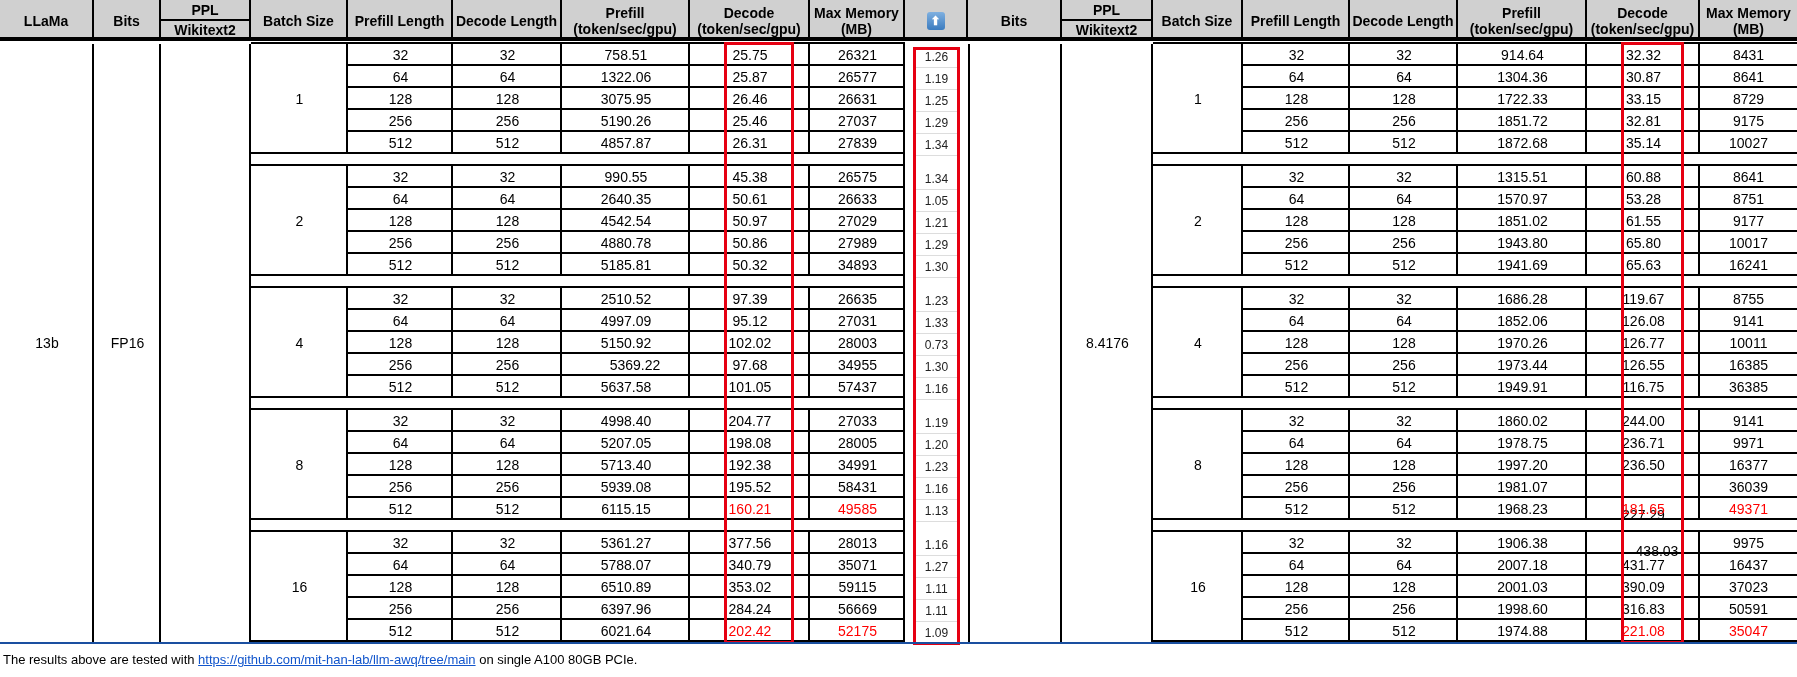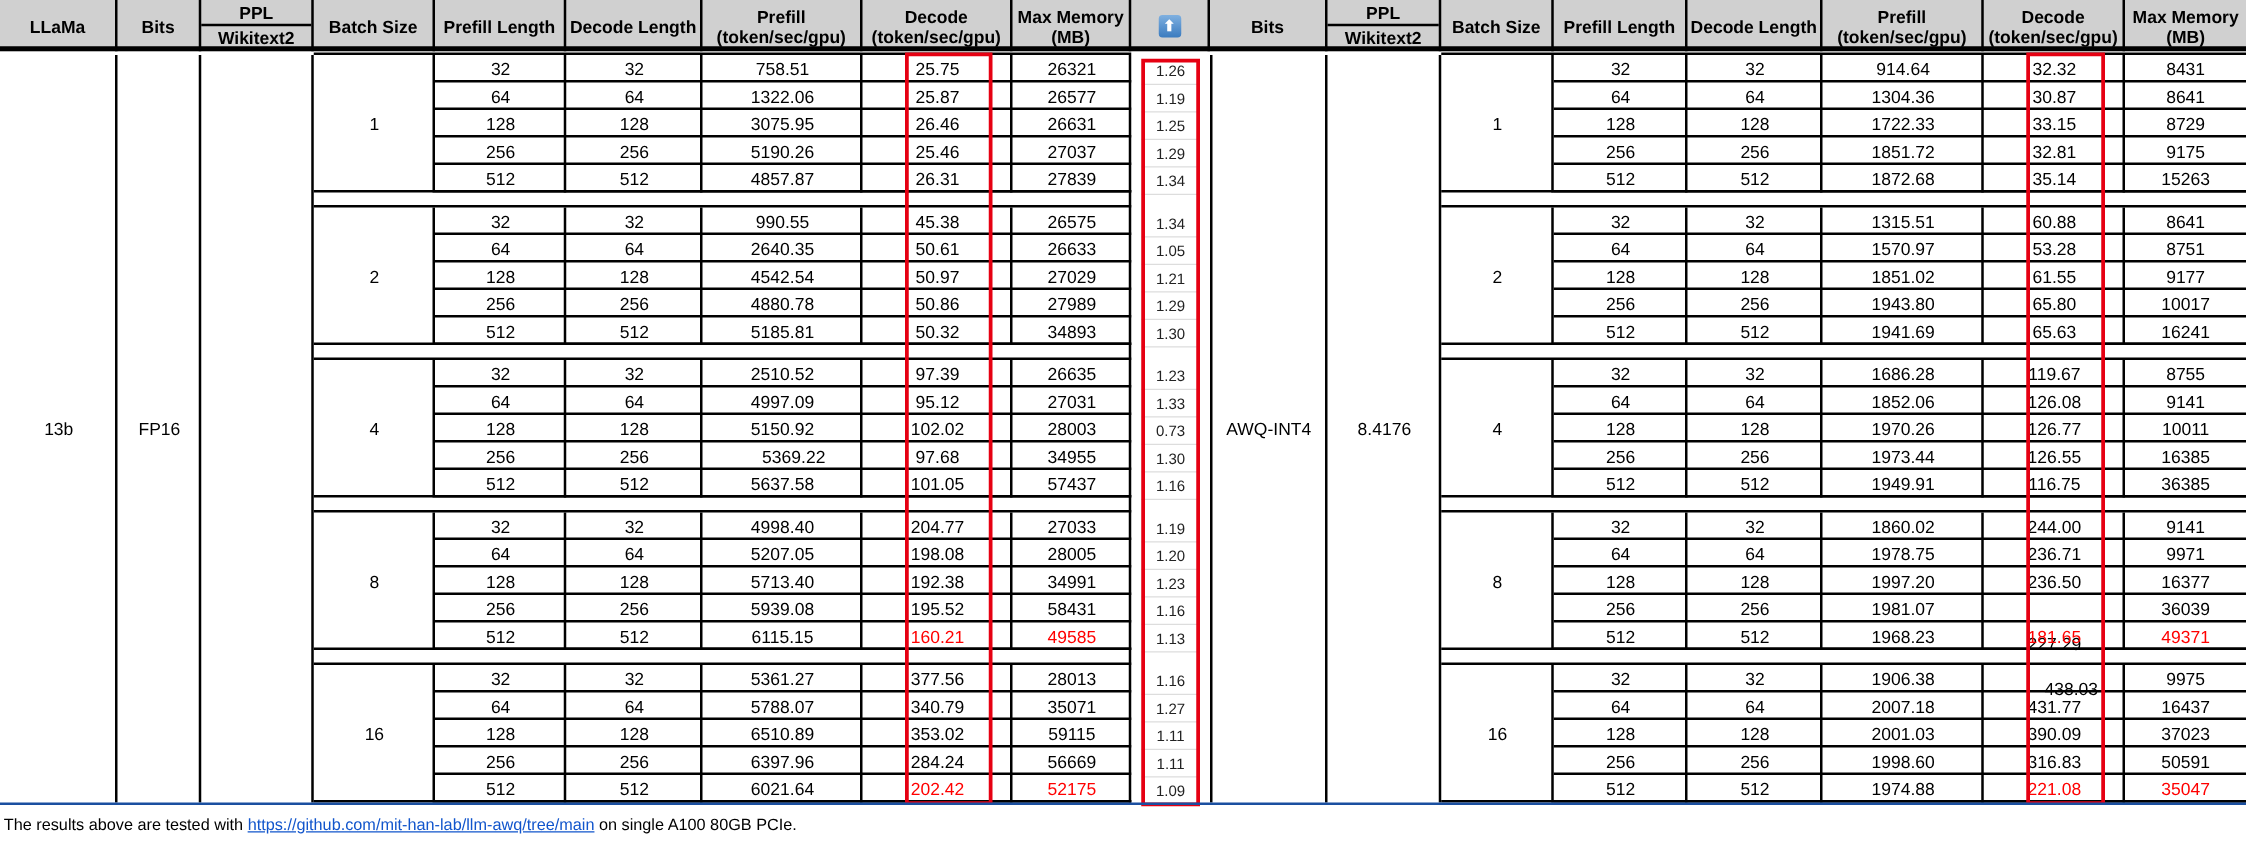--- a/index.html
+++ b/index.html
@@ -247,21 +247,20 @@
     <div class="cell" style="left: 348px; top: 620px; width: 105px; height: 22px; white-space: pre-line;">512</div>
     <div class="cell" style="left: 453px; top: 620px; width: 109px; height: 22px; white-space: pre-line;">512</div>
     <div class="cell" style="left: 562px; top: 620px; width: 128px; height: 22px; white-space: pre-line;">6021.64</div>
     <div class="cell red" style="left: 690px; top: 620px; width: 120px; height: 22px; white-space: pre-line;">202.42</div>
     <div class="cell red" style="left: 810px; top: 620px; width: 95px; height: 22px; white-space: pre-line;">52175</div>
     <div class="hline" style="left: 348px; top: 640px; width: 557px;"></div>
     <div class="hline" style="left: 251px; top: 530px; width: 654px;"></div>
     <div class="hline" style="left: 251px; top: 640px; width: 654px;"></div>
     <div class="redbox" style="left: 724px; top: 42px; width: 70px; height: 602px;"></div>
     <div class="vline" style="left: 903px; top: 44px; height: 598px;"></div>
-    <div class="span" style="left: 968px; top: 44px; width: 94px; height: 598px; white-space: pre-line;">AWQ-INT4</div>
     <div class="span" style="left: 1062px; top: 44px; width: 91px; height: 598px; white-space: pre-line;">8.4176</div>
     <div class="vline" style="left: 1060px; top: 44px; height: 598px;"></div>
     <div class="vline" style="left: 1151px; top: 44px; height: 598px;"></div>
     <div class="vline" style="left: 968px; top: 44px; height: 598px;"></div>
     <div class="span" style="left: 1153px; top: 44px; width: 90px; height: 110px; white-space: pre-line;">1</div>
     <div class="vline" style="left: 1241px; top: 44px; height: 110px;"></div>
     <div class="vline" style="left: 1348px; top: 44px; height: 110px;"></div>
     <div class="vline" style="left: 1456px; top: 44px; height: 110px;"></div>
     <div class="vline" style="left: 1585px; top: 44px; height: 110px;"></div>
     <div class="vline" style="left: 1698px; top: 44px; height: 110px;"></div>
@@ -286,21 +285,21 @@
     <div class="cell" style="left: 1243px; top: 110px; width: 107px; height: 22px; white-space: pre-line;">256</div>
     <div class="cell" style="left: 1350px; top: 110px; width: 108px; height: 22px; white-space: pre-line;">256</div>
     <div class="cell" style="left: 1458px; top: 110px; width: 129px; height: 22px; white-space: pre-line;">1851.72</div>
     <div class="cell" style="left: 1587px; top: 110px; width: 113px; height: 22px; white-space: pre-line;">32.81</div>
     <div class="cell" style="left: 1700px; top: 110px; width: 97px; height: 22px; white-space: pre-line;">9175</div>
     <div class="hline" style="left: 1243px; top: 130px; width: 554px;"></div>
     <div class="cell" style="left: 1243px; top: 132px; width: 107px; height: 22px; white-space: pre-line;">512</div>
     <div class="cell" style="left: 1350px; top: 132px; width: 108px; height: 22px; white-space: pre-line;">512</div>
     <div class="cell" style="left: 1458px; top: 132px; width: 129px; height: 22px; white-space: pre-line;">1872.68</div>
     <div class="cell" style="left: 1587px; top: 132px; width: 113px; height: 22px; white-space: pre-line;">35.14</div>
-    <div class="cell" style="left: 1700px; top: 132px; width: 97px; height: 22px; white-space: pre-line;">15263</div>
+    <div class="cell" style="left: 1700px; top: 132px; width: 97px; height: 22px; white-space: pre-line;">10027</div>
     <div class="hline" style="left: 1243px; top: 152px; width: 554px;"></div>
     <div class="hline" style="left: 1153px; top: 42px; width: 644px;"></div>
     <div class="hline" style="left: 1153px; top: 152px; width: 644px;"></div>
     <div class="span" style="left: 1153px; top: 166px; width: 90px; height: 110px; white-space: pre-line;">2</div>
     <div class="vline" style="left: 1241px; top: 166px; height: 110px;"></div>
     <div class="vline" style="left: 1348px; top: 166px; height: 110px;"></div>
     <div class="vline" style="left: 1456px; top: 166px; height: 110px;"></div>
     <div class="vline" style="left: 1585px; top: 166px; height: 110px;"></div>
     <div class="vline" style="left: 1698px; top: 166px; height: 110px;"></div>
     <div class="cell" style="left: 1243px; top: 166px; width: 107px; height: 22px; white-space: pre-line;">32</div>

